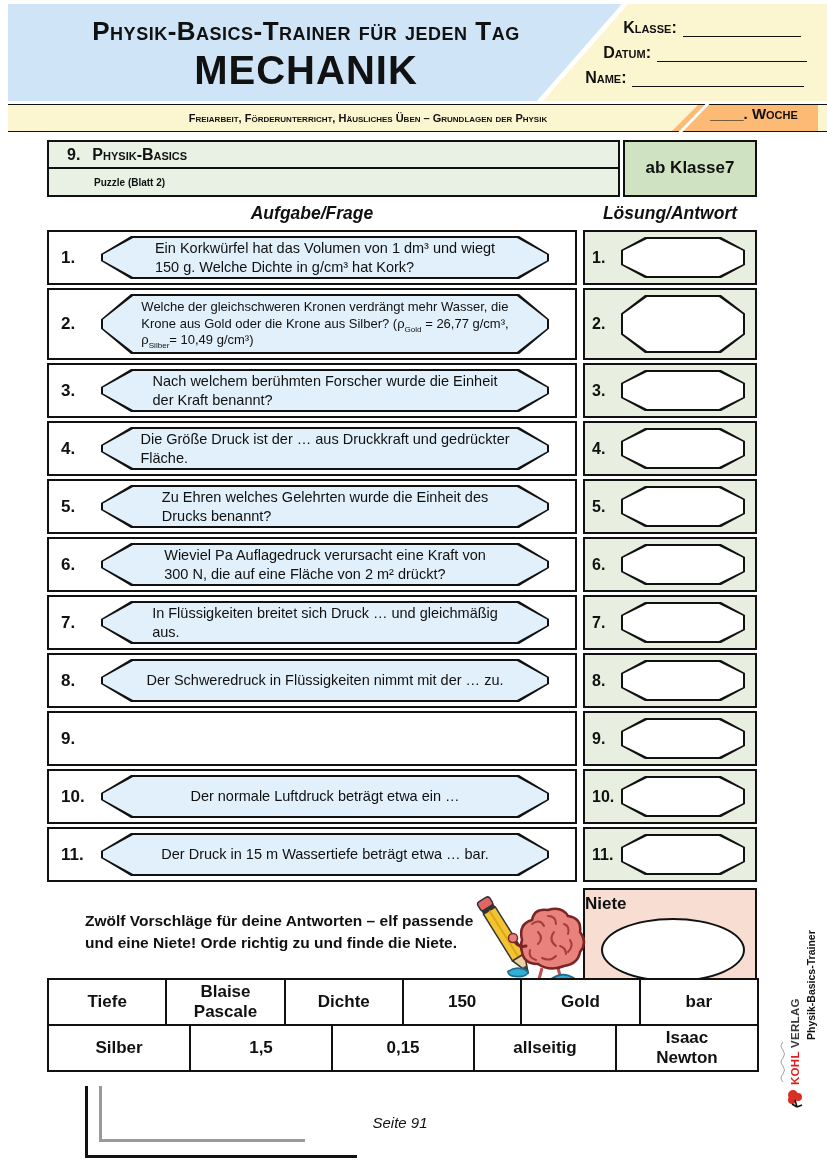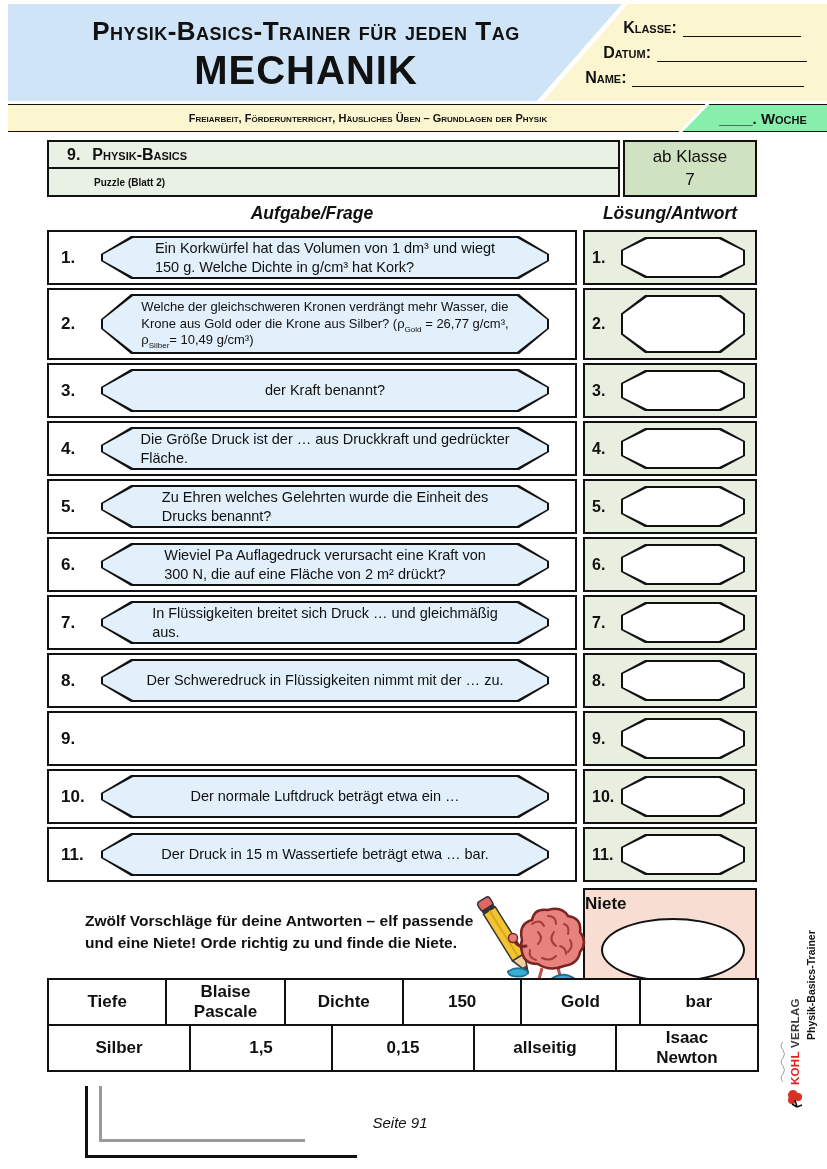--- a/index.html
+++ b/index.html
@@ -22,36 +22,36 @@
   .id-row.r2{margin-left:18px;}
   .id-row.r3{margin-left:0;}
   .id-line{display:inline-block;border-bottom:1.6px solid #111;height:15px;}
   .id-line.w1{width:118px;} .id-line.w2{width:150px;} .id-line.w3{width:172px;}
 
   
   .strip{position:absolute;left:8px;top:104px;width:819px;height:26px;background:#fbf5d0;
       border-top:1.6px solid #111;border-bottom:1.6px solid #111;box-sizing:content-box;}
   .strip-text{position:absolute;left:80px;top:0;width:560px;height:26px;line-height:26px;text-align:center;
       font-variant:small-caps;font-weight:bold;font-size:11px;}
-  .week-area{position:absolute;right:0;top:0;height:26px;width:150px;background:#86efac;
+  .week-area{position:absolute;right:9px;top:0;height:26px;width:150px;background:#fdba74;
       clip-path:polygon(30px 0,100% 0,100% 100%,4px 100%);
-      display:flex;align-items:center;justify-content:center;padding-left:22px;box-sizing:border-box;
+      display:flex;align-items:flex-start;justify-content:center;padding-left:22px;box-sizing:border-box;
       font-variant:small-caps;font-weight:bold;font-size:15px;}
   .strip-diag{position:absolute;left:684px;top:-2px;width:4px;height:30px;background:#ffffff;transform:skewX(-44deg);}
 
   
   .section-box{position:absolute;left:47px;top:140px;width:573px;height:57px;border:2px solid #111;
       background:#e9f1e4;box-sizing:border-box;}
   .section-row1{height:25px;display:flex;align-items:center;padding-left:18px;gap:12px;
       border-bottom:2px solid #111;font-weight:bold;font-size:16px;}
   .sec-title{font-variant:small-caps;}
   .section-row2{height:26px;display:flex;align-items:center;padding-left:45px;font-weight:bold;font-size:10px;}
   .grade-box{position:absolute;left:623px;top:140px;width:134px;height:57px;border:2.5px solid #111;
-      background:#cfe3c2;box-sizing:border-box;display:flex;flex-direction:column;align-items:center;
-      justify-content:center;font-weight:normal;font-size:17px;line-height:1.35;}
+      background:#cfe3c2;box-sizing:border-box;display:flex;flex-direction:row;align-items:center;
+      justify-content:center;font-weight:bold;font-size:17px;line-height:1.35;}
 
   
   .col-head{position:absolute;top:203px;font-weight:bold;font-style:italic;font-size:17.5px;text-align:center;}
   .col-head.q{left:47px;width:530px;}
   .col-head.a{left:583px;width:174px;}
 
   
   #question-rows{position:absolute;left:47px;top:230px;width:530px;display:flex;flex-direction:column;gap:3px;}
   #answer-rows{position:absolute;left:583px;top:230px;width:174px;display:flex;flex-direction:column;gap:3px;}
   .q-row{border:2px solid #111;background:#ffffff;display:flex;align-items:center;box-sizing:border-box;}
@@ -174,20 +174,21 @@
               <div><span>ρ</span><sub>Silber</sub><span>= 10,49 g/cm³)</span></div>
             </div>
           </div>
         </div>
       </div>
       <div class="q-row" style="height: 55px;">
         <div class="q-num">3.</div>
         <div class="oct q-oct">
           <div class="oct-in q-oct-in">
             <div class="q-text">
+              <div><span>Nach welchem berühmten Forscher wurde die Einheit</span></div>
               <div><span>der Kraft benannt?</span></div>
             </div>
           </div>
         </div>
       </div>
       <div class="q-row" style="height: 55px;">
         <div class="q-num">4.</div>
         <div class="oct q-oct">
           <div class="oct-in q-oct-in">
             <div class="q-text">

